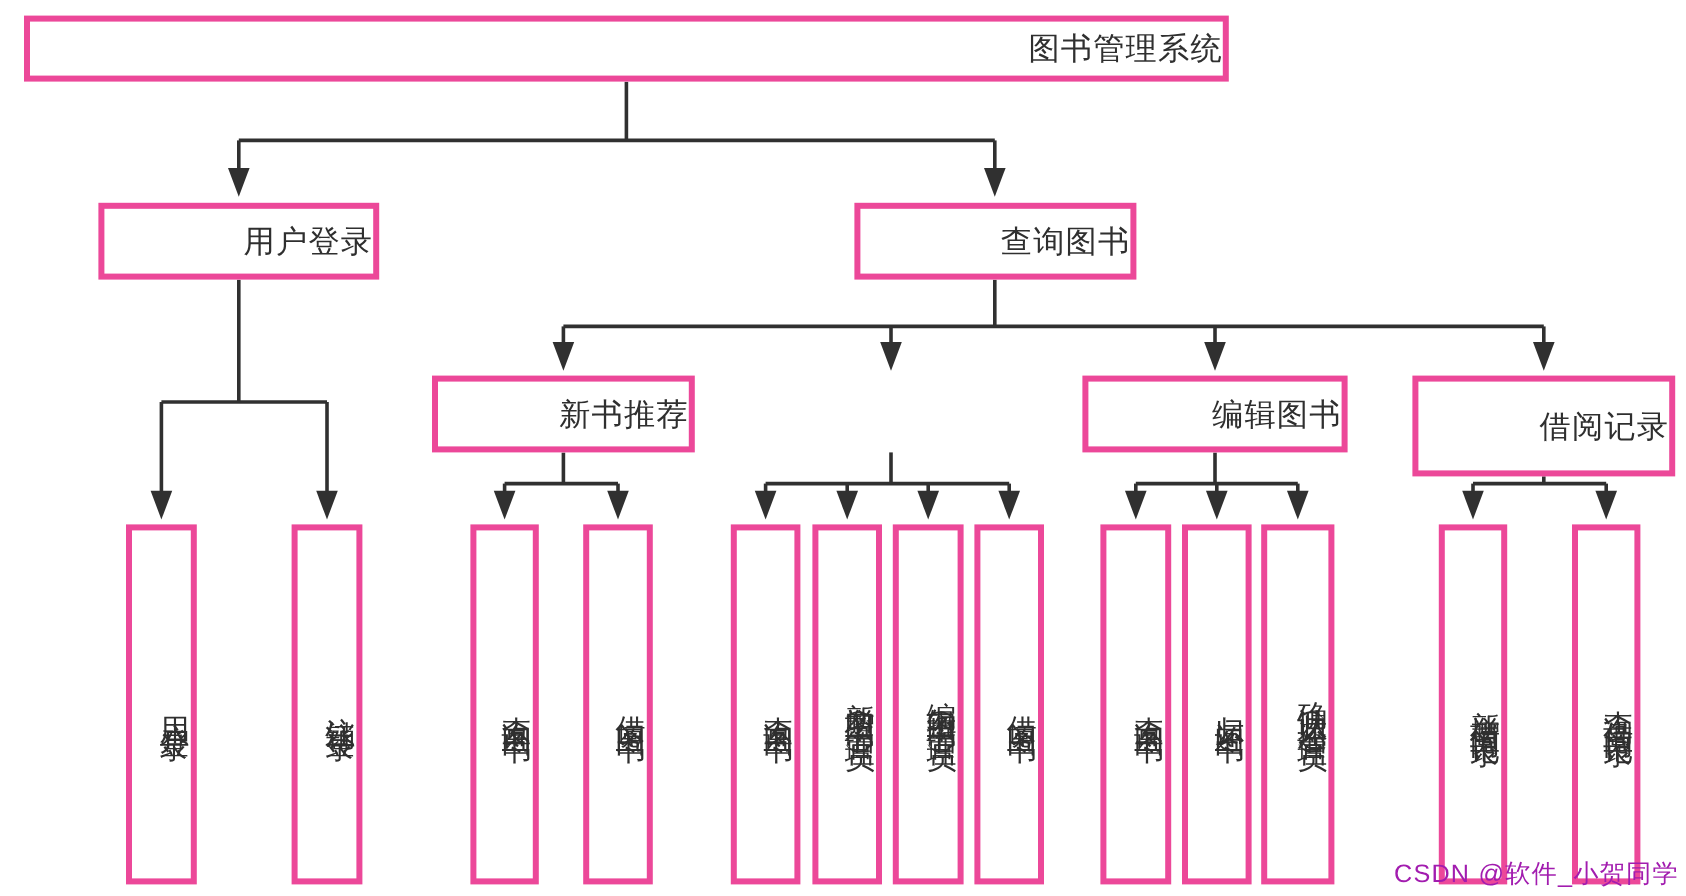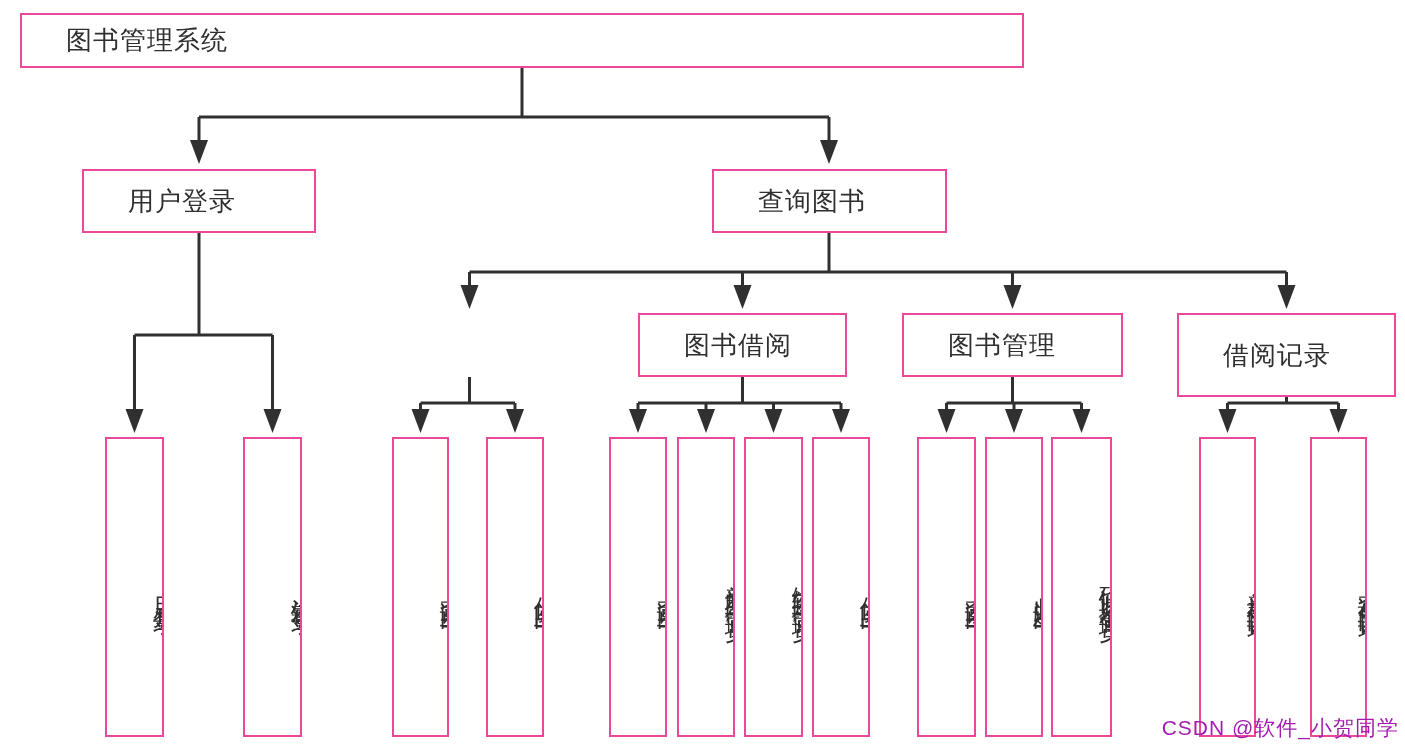--- a/index.html
+++ b/index.html
@@ -5,22 +5,22 @@
   html,body { margin:0; padding:0; background:#ffffff; }
   .canvas {
     position:relative; width:1405px; height:747px; background:#ffffff;
     font-family:"Liberation Sans", sans-serif; overflow:hidden;
   }
   .lines { position:absolute; left:0; top:0; width:1405px; height:747px; }
   .lines line { stroke:#303030; stroke-width:3; }
   .lines polygon { fill:#303030; stroke:none; }
   .box {
     position:absolute; box-sizing:border-box;
-    border:2px solid #ec4899; background:#ffffff;
-    display:flex; align-items:center; justify-content:flex-start;
+    border:5px solid #ec4899; background:#ffffff;
+    display:flex; align-items:center; justify-content:flex-end;
     color:#2f2f2f; overflow:hidden; z-index:2;padding-left:44px;
   }
   .box.h { font-size:26px; letter-spacing:1px; }
   .box.v { font-size:25px; }
   .box.v .vlbl {
     writing-mode:vertical-rl; text-orientation:mixed;
     letter-spacing:5px; line-height:1.15; white-space:nowrap;
   }
   .watermark {
     position:absolute; right:6px; bottom:5px; z-index:5;
@@ -112,25 +112,25 @@
     <span>图书管理系统</span>
   </div>
 
   <div class="box h" style="left:82px;top:169px;width:234px;height:64px">
     <span>用户登录</span>
   </div>
   <div class="box h" style="left:712px;top:169px;width:235px;height:64px">
     <span>查询图书</span>
   </div>
 
-  <div class="box h" style="left:638px;top:313px;width:209px;height:64px">
-    <span>图书借阅</span>
+  <div class="box h" style="left:360px;top:313px;width:219px;height:64px">
+    <span>新书推荐</span>
   </div>
   <div class="box h" style="left:902px;top:313px;width:221px;height:64px">
-    <span>图书管理</span>
+    <span>编辑图书</span>
   </div>
   <div class="box h" style="left:1177px;top:313px;width:219px;height:84px">
     <span>借阅记录</span>
   </div>
 
   <div class="box v" style="left:105px;top:437px;width:59px;height:300px">
     <span class="vlbl">用户登录</span>
   </div>
   <div class="box v" style="left:243px;top:437px;width:59px;height:300px">
     <span class="vlbl">注销登录</span>

